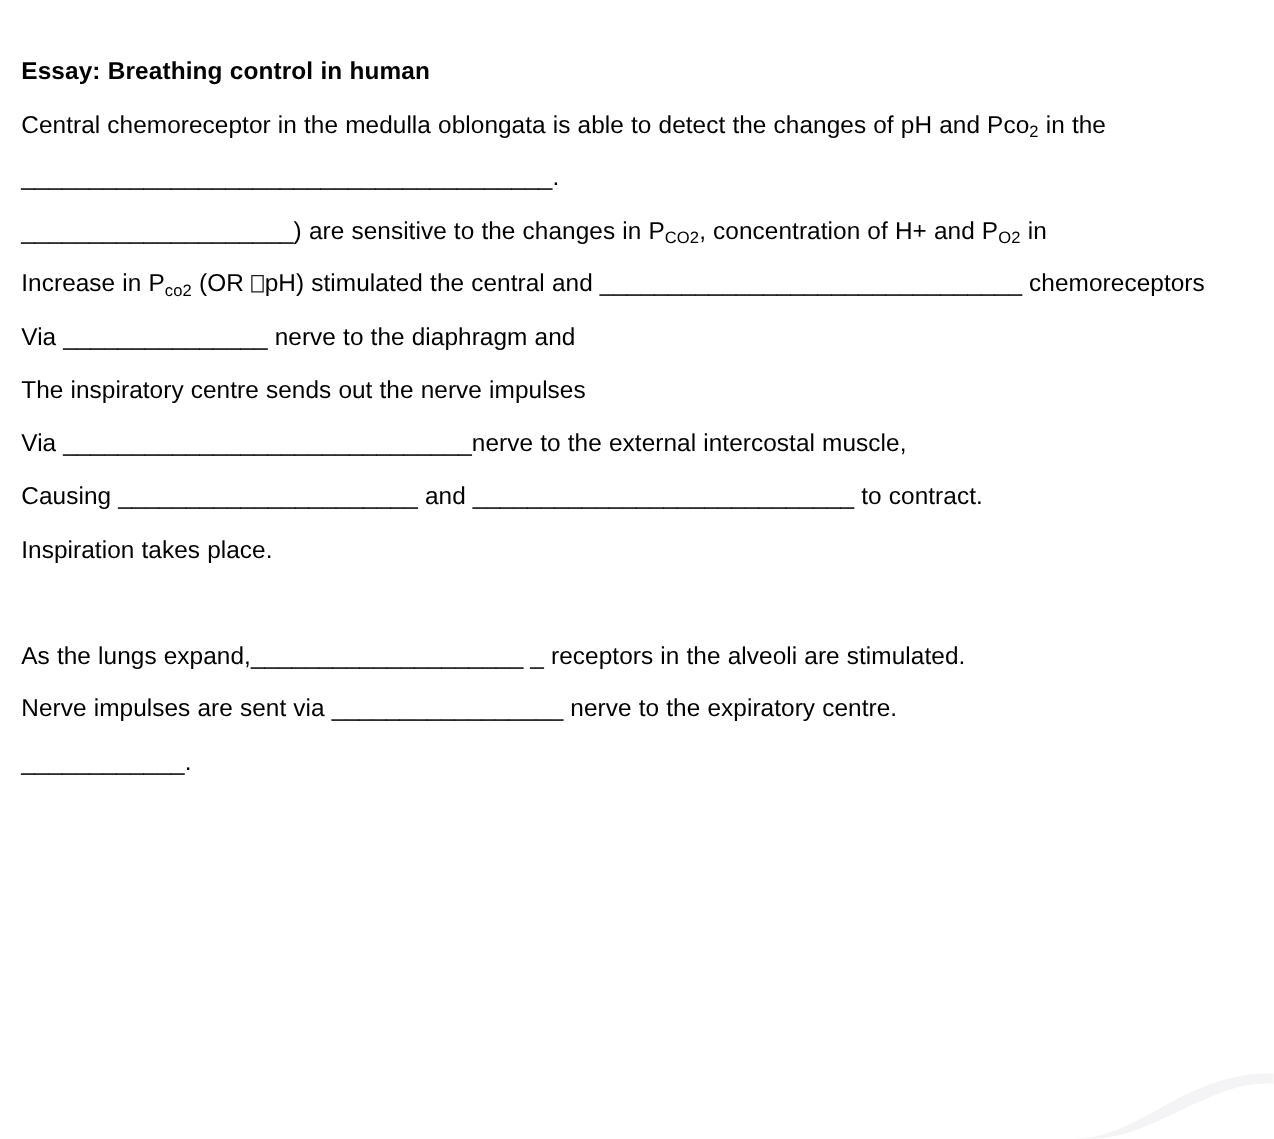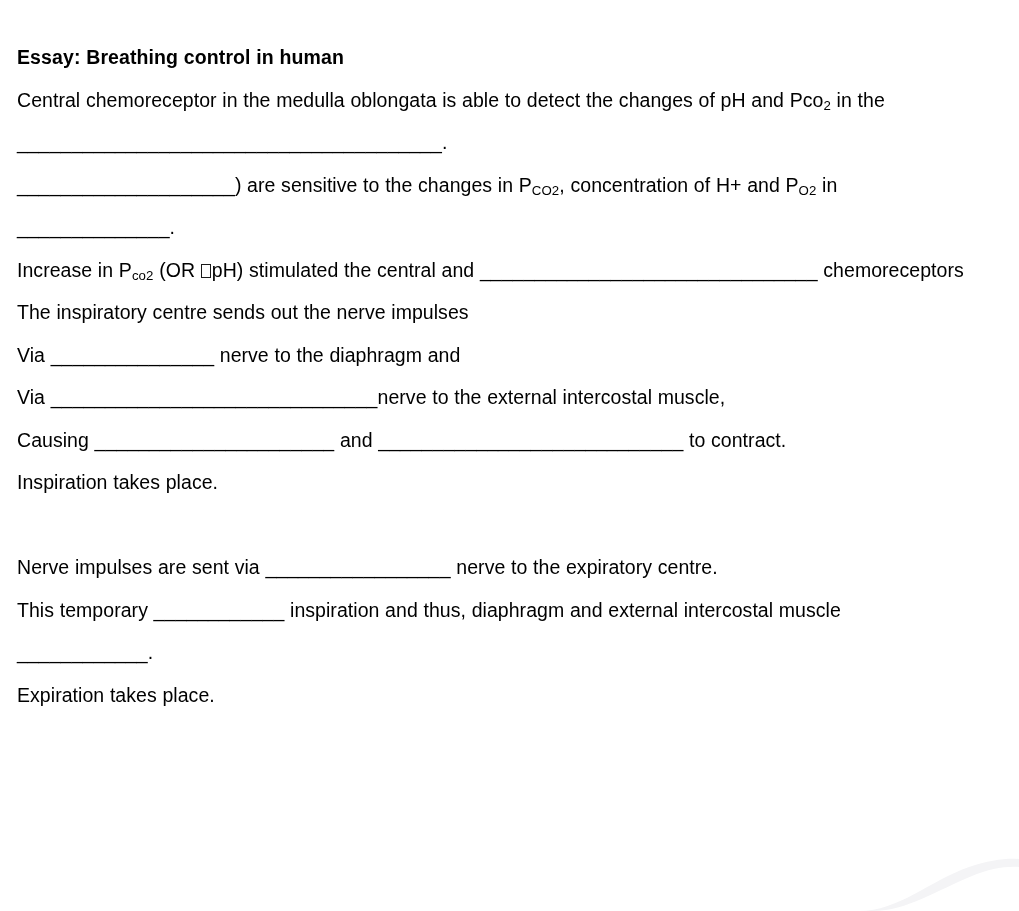--- a/index.html
+++ b/index.html
@@ -82,43 +82,41 @@
 
   <div class="doc-line title">Essay: Breathing control in human</div>
 
   <div class="doc-line"><span>Central chemoreceptor in the medulla oblongata is able to detect the changes of pH and Pco</span><sub>2</sub><span> in the</span></div>
 
   <div class="doc-line">_______________________________________.</div>
 
 
   <div class="doc-line"><span>____________________) are sensitive to the changes in P</span><sub>CO2</sub><span>, concentration of H+ and P</span><sub>O2</sub><span> in</span></div>
 
-  <div class="doc-line">______________.</div>
 
   <div class="doc-line"><span>Increase in P</span><sub>co2</sub><span> (OR </span><span class="tofu"></span><span>pH) stimulated the central and _______________________________ chemoreceptors</span></div>
 
 
+  <div class="doc-line">Via _______________ nerve to the diaphragm and</div>
+
   <div class="doc-line">The inspiratory centre sends out the nerve impulses</div>
-
-  <div class="doc-line">Via _______________ nerve to the diaphragm and</div>
 
   <div class="doc-line">Via ______________________________nerve to the external intercostal muscle,</div>
 
   <div class="doc-line">Causing ______________________ and ____________________________ to contract.</div>
 
   <div class="doc-line">Inspiration takes place.</div>
 
   <div class="doc-line spacer"></div>
 
+  <div class="doc-line">As the lungs expand,____________________ _ receptors in the alveoli are stimulated.</div>
 
   <div class="doc-line">Nerve impulses are sent via _________________ nerve to the expiratory centre.</div>
 
-  <div class="doc-line">This temporary ____________ inspiration and thus, diaphragm and external intercostal muscle</div>
 
   <div class="doc-line">____________.</div>
 
-  <div class="doc-line">Expiration takes place.</div>
 
 </div>
 
 <svg id="corner-flourish" viewBox="0 0 160 70">
   <path d="M 0 70 C 40 70 70 40 110 26 C 130 19 148 17 160 18 L 160 26 C 146 25 130 28 113 35 C 78 49 48 70 14 70 Z" fill="#f4f4f6"></path>
 </svg>
 
 </body></html>

